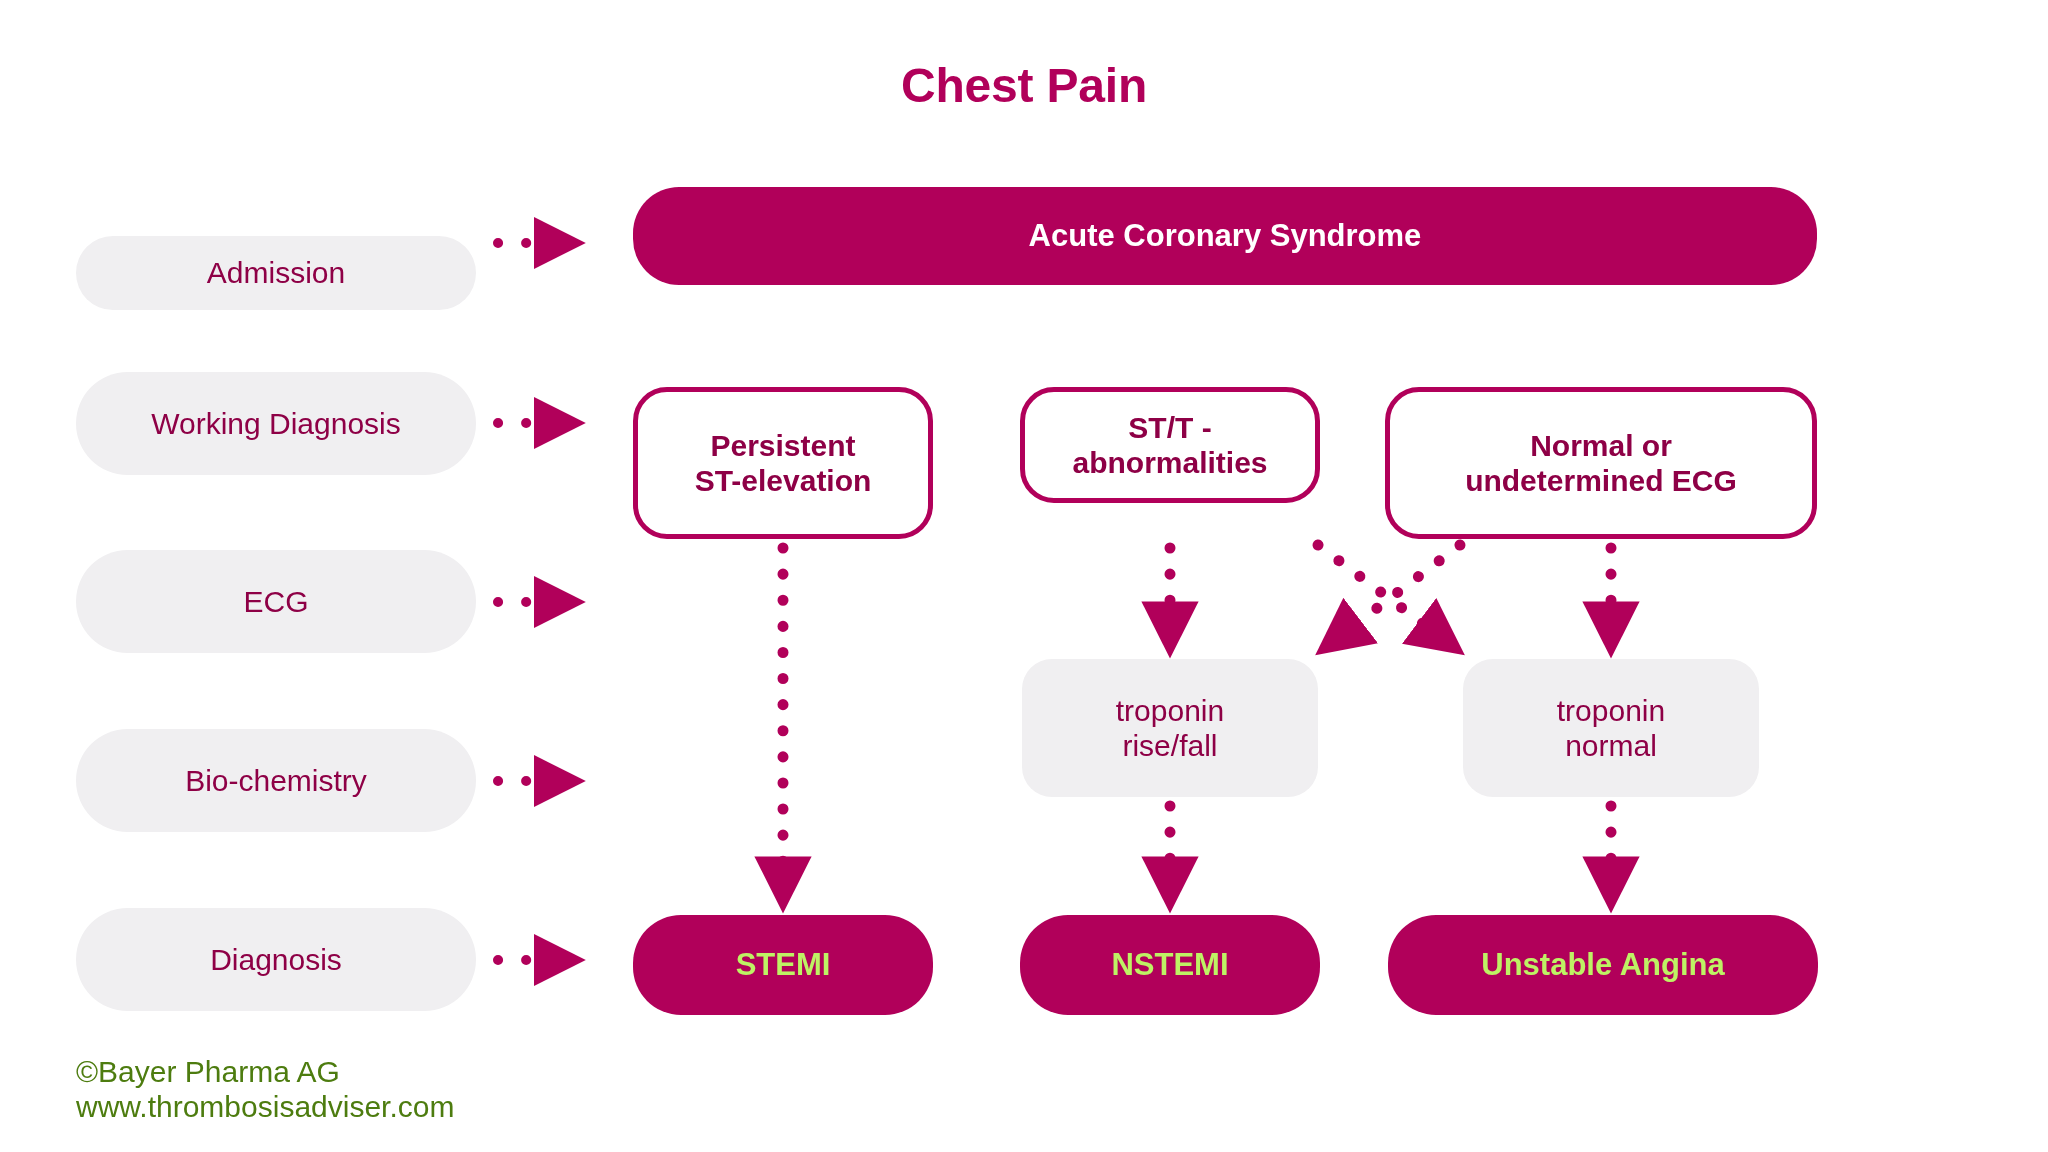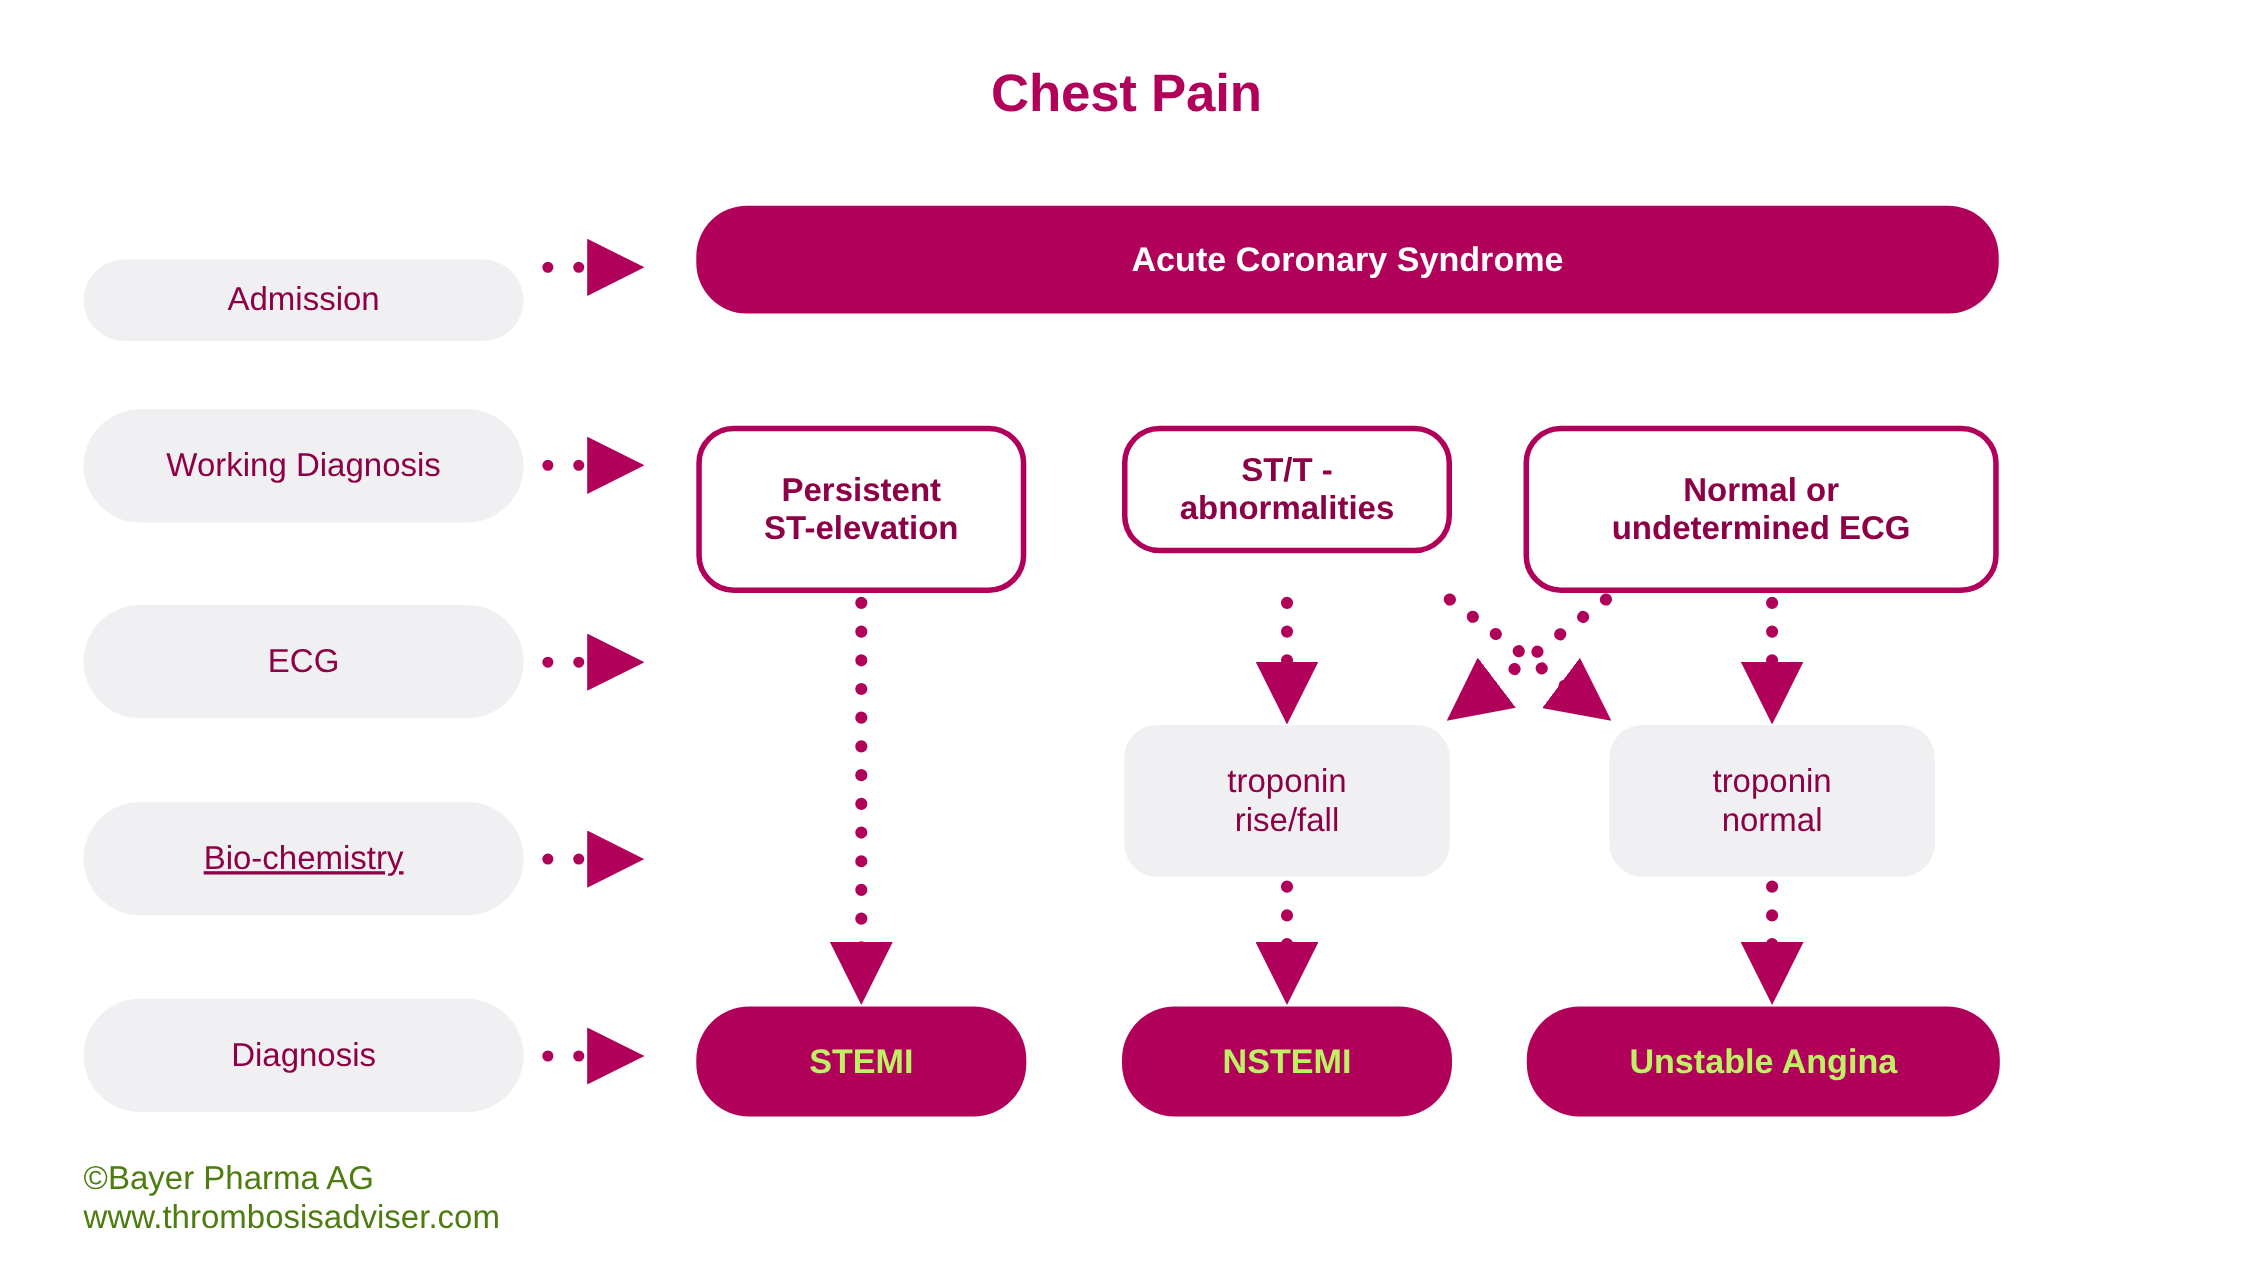--- a/index.html
+++ b/index.html
@@ -103,21 +103,21 @@
   </div>
 
   <div class="node stage-pill" style="left:76px;top:372px;width:400px;height:103px;">
     <span>Working Diagnosis</span>
   </div>
 
   <div class="node stage-pill" style="left:76px;top:550px;width:400px;height:103px;">
     <span>ECG</span>
   </div>
 
-  <div class="node stage-pill" style="left:76px;top:729px;width:400px;height:103px;text-decoration:underline;">
+  <div class="node stage-pill" style="left:76px;top:729px;width:400px;height:103px;">
     <span>Bio-chemistry</span>
   </div>
 
   <div class="node stage-pill" style="left:76px;top:908px;width:400px;height:103px;">
     <span>Diagnosis</span>
   </div>
 
   <div class="node banner" style="left:633px;top:187px;width:1184px;height:98px;">
     <span>Acute Coronary Syndrome</span>
   </div>

